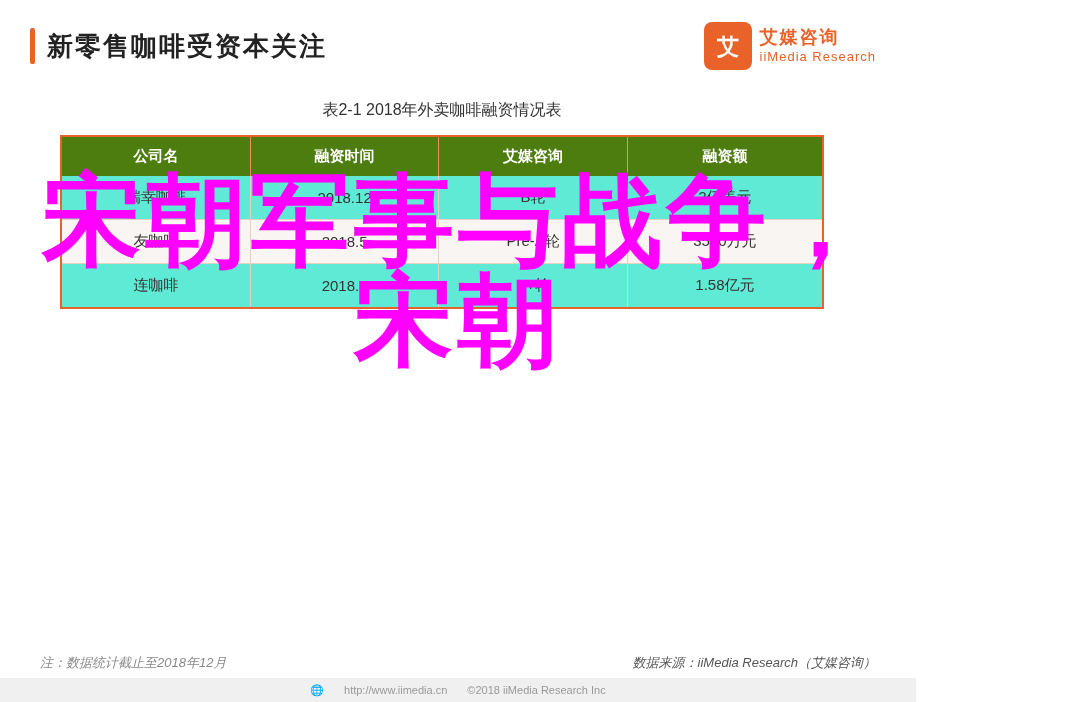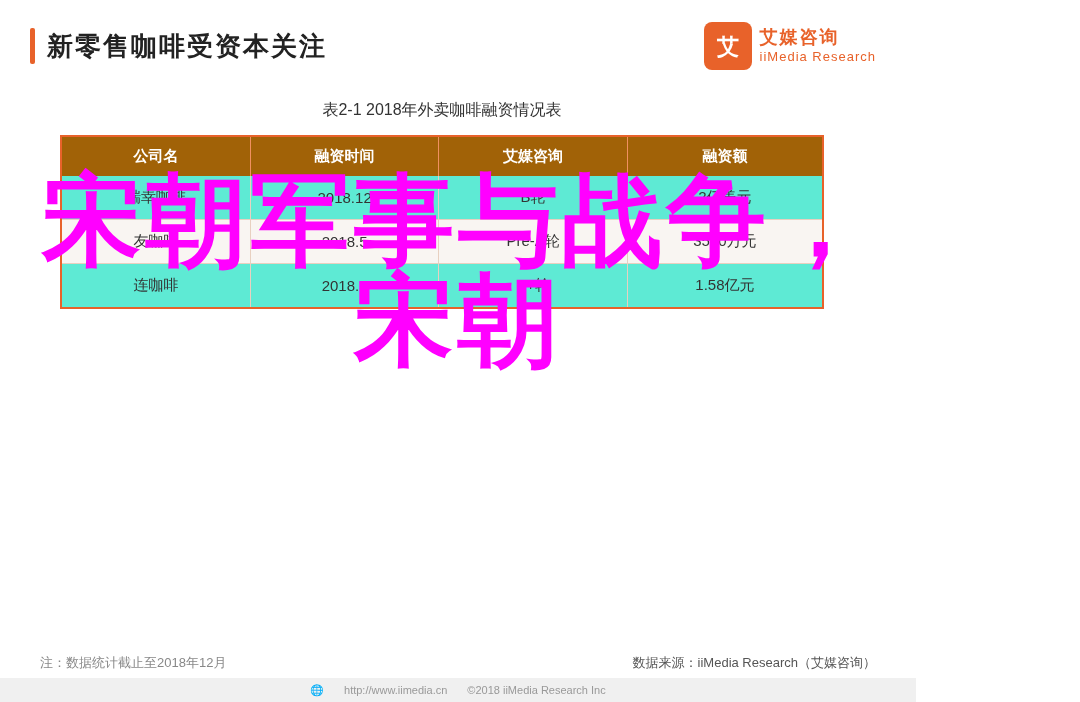--- a/index.html
+++ b/index.html
@@ -90,21 +90,21 @@
       font-weight: 500;
     }
 
     .data-table {
       width: 100%;
       border-collapse: collapse;
       border: 2px solid #e8622a;
     }
 
     .data-table thead tr {
-      background: #a16207;
+      background: #4d7c0f;
     }
 
     .data-table thead th {
       color: #fff;
       font-size: 15px;
       font-weight: 600;
       padding: 10px 20px;
       text-align: center;
       border-right: 1px solid #f09060;
     }
@@ -169,20 +169,21 @@
 
     
     .footer {
       position: absolute;
       bottom: 30px;
       left: 40px;
       right: 40px;
       display: flex;
       justify-content: space-between;
       align-items: flex-end;
+      font-style: italic;
     }
 
     .footer-note {
       font-size: 13px;
       color: #888;
     }
 
     .footer-source {
       font-size: 13px;
       color: #555;

